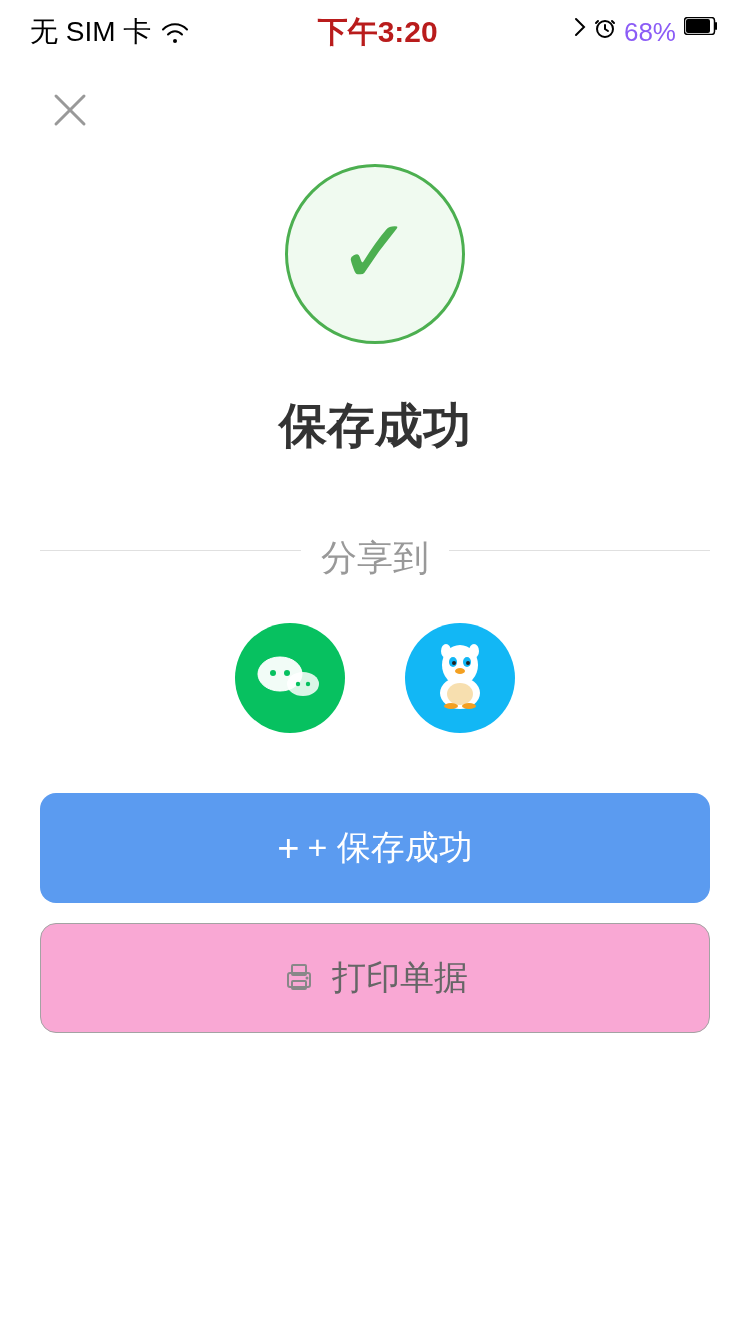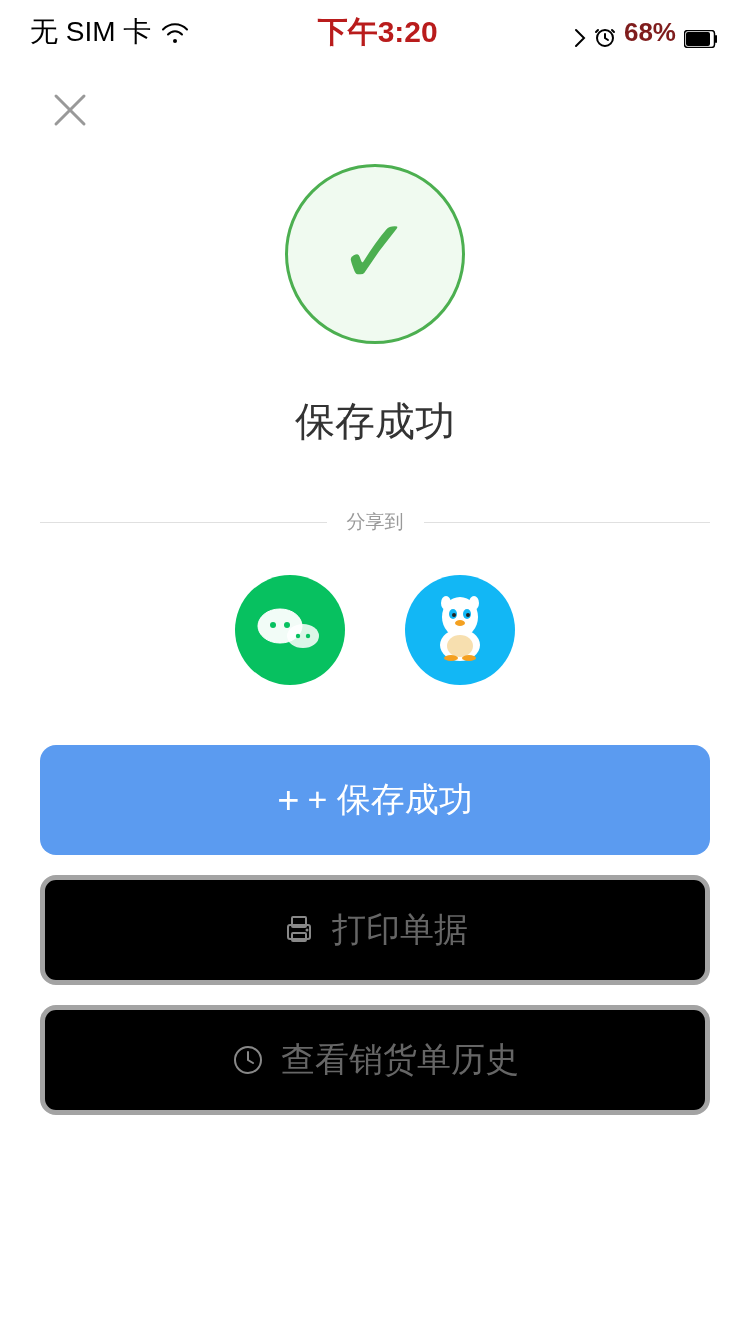--- a/index.html
+++ b/index.html
@@ -35,25 +35,24 @@
     }
 
     .status-center {
       font-size: 30px;
       font-weight: 600;
       color: #b91c1c;
     }
 
     .status-right {
       display: flex;
-      align-items: flex-end;
+      align-items: flex-start;
       gap: 8px;
       font-size: 26px;
-      color: #7f1d1d;
-      font-weight: bold;
+      color: #8b5cf6;
     }
 
     
     .close-btn {
       position: absolute;
       top: 80px;
       left: 40px;
       width: 60px;
       height: 60px;
       display: flex;
@@ -90,23 +89,23 @@
 
     .checkmark {
       color: #4CAF50;
       font-size: 90px;
       line-height: 1;
       margin-top: -5px;
     }
 
     
     .success-title {
-      font-size: 40px;
+      font-size: 48px;
       color: #333;
-      font-weight: 400;
+      font-weight: 700;
       margin-bottom: 60px;
     }
 
     
     .share-section {
       width: 100%;
       display: flex;
       flex-direction: column;
       align-items: center;
       margin-bottom: 60px;
@@ -120,23 +119,24 @@
       margin-bottom: 40px;
     }
 
     .divider-line {
       flex: 1;
       height: 1px;
       background: #e0e0e0;
     }
 
     .share-label {
-      font-size: 19px;
+      font-size: 36px;
       color: #999;
       padding: 0 20px;
+      margin-top: 16px;
     }
 
     .share-icons {
       display: flex;
       gap: 60px;
       align-items: center;
     }
 
     
     .wechat-icon {
@@ -183,23 +183,23 @@
       font-size: 34px;
       cursor: pointer;
     }
 
     .btn-primary {
       background: #5B9BF0;
       color: #fff;
     }
 
     .btn-secondary {
-      background: #000000;
+      background: #f9a8d4;
       color: #666;
-      border: 5px solid #a3a3a3;
+      border: 1px solid #a3a3a3;
     }
   </style>
 </head>
 <body>
 
 <div class="status-bar">
   <div class="status-left">
     <span>无 SIM 卡</span>
     <svg width="28" height="22" viewBox="0 0 28 22" fill="none">
       <path d="M14 18a2 2 0 1 1 0 4 2 2 0 0 1 0-4z" fill="#000"></path>
@@ -301,22 +301,15 @@
     <button class="btn btn-secondary">
       <svg width="34" height="34" viewBox="0 0 34 34" fill="none">
         <rect x="6" y="12" width="22" height="14" rx="2" stroke="#888" stroke-width="2"></rect>
         <rect x="10" y="4" width="14" height="10" rx="1" stroke="#888" stroke-width="2"></rect>
         <rect x="10" y="20" width="14" height="8" rx="1" stroke="#888" stroke-width="2"></rect>
         <circle cx="25" cy="17" r="1.5" fill="#888"></circle>
       </svg>
       <span>打印单据</span>
     </button>
 
-    <button class="btn btn-secondary">
-      <svg width="34" height="34" viewBox="0 0 34 34" fill="none">
-        <circle cx="17" cy="17" r="13" stroke="#888" stroke-width="2"></circle>
-        <path d="M17 9v8l5 3" stroke="#888" stroke-width="2" stroke-linecap="round"></path>
-      </svg>
-      <span>查看销货单历史</span>
-    </button>
 
   </div>
 </div>
 
 </body></html>

